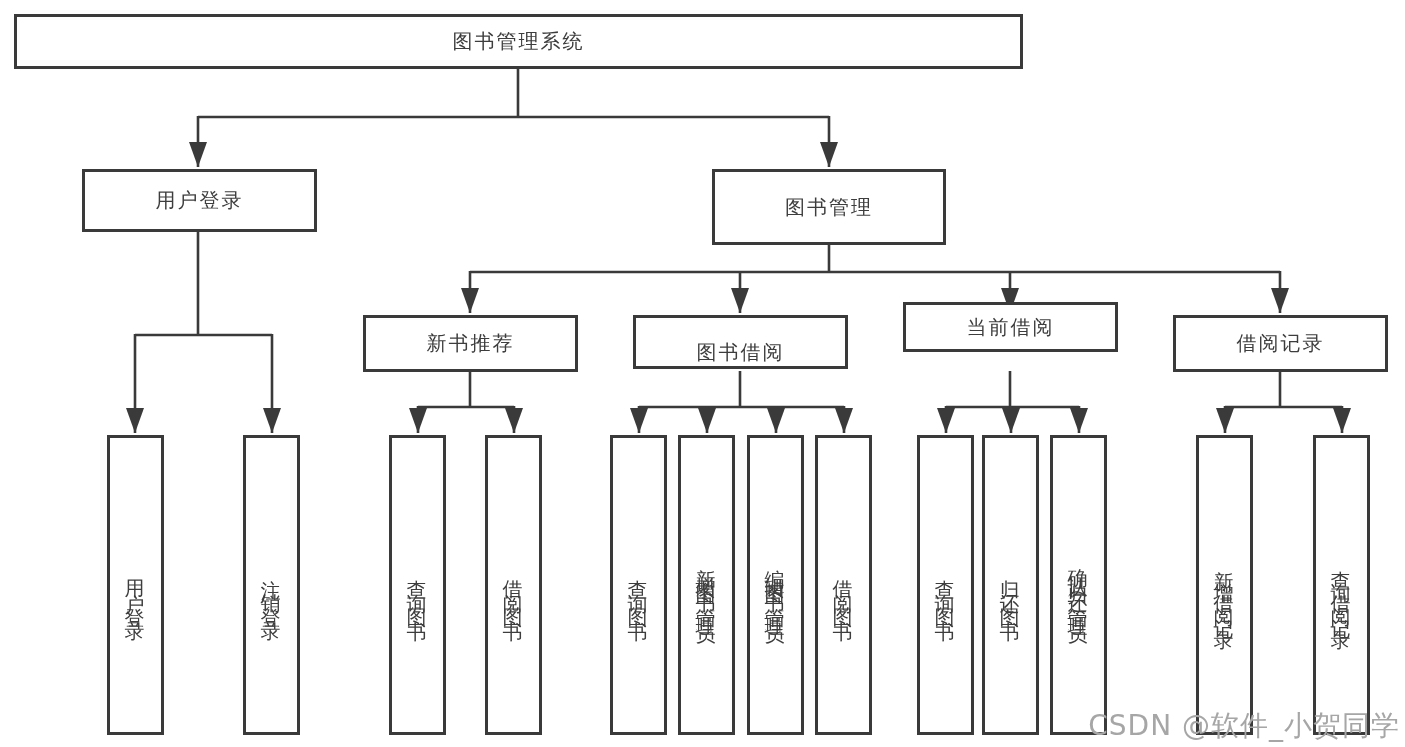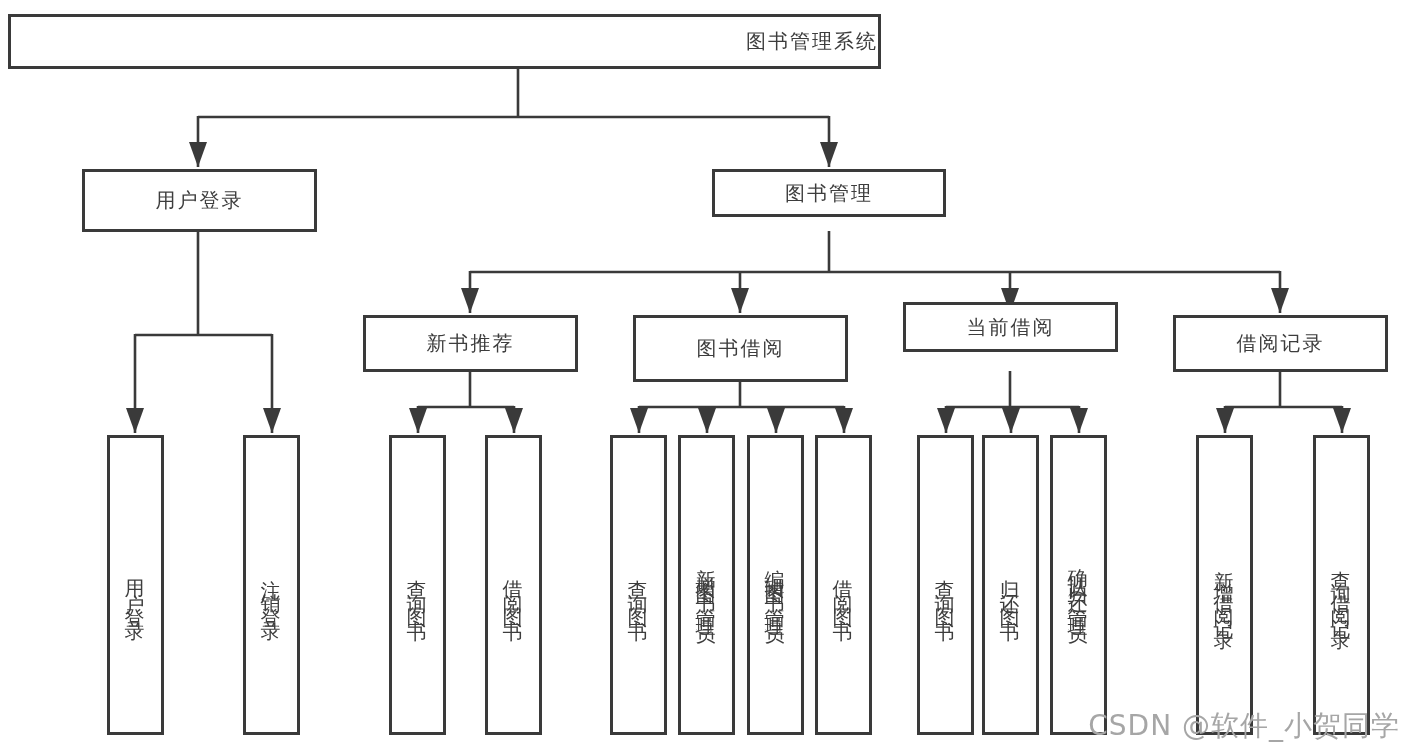--- a/index.html
+++ b/index.html
@@ -92,35 +92,35 @@
     <path class="wire" d="M1010,371 V407 M946,407 H1079"></path>
     <line class="wire" x1="946" y1="406" x2="946" y2="433" marker-end="url(#arrowhead)"></line>
     <line class="wire" x1="1011" y1="406" x2="1011" y2="433" marker-end="url(#arrowhead)"></line>
     <line class="wire" x1="1079" y1="406" x2="1079" y2="433" marker-end="url(#arrowhead)"></line>
 
     <path class="wire" d="M1280,371 V407 M1225,407 H1342"></path>
     <line class="wire" x1="1225" y1="406" x2="1225" y2="433" marker-end="url(#arrowhead)"></line>
     <line class="wire" x1="1342" y1="406" x2="1342" y2="433" marker-end="url(#arrowhead)"></line>
   </svg>
 
-  <div class="hbox" style="left:8px; top:14px; width:873px; height:55px;justify-content:flex-end;">
+  <div class="hbox" style="left:14px; top:14px; width:1009px; height:55px;">
     <span>图书管理系统</span>
   </div>
 
   <div class="hbox" style="left:82px; top:169px; width:235px; height:63px;">
     <span>用户登录</span>
   </div>
-  <div class="hbox" style="left:712px; top:169px; width:234px; height:48px;">
+  <div class="hbox" style="left:712px; top:169px; width:234px; height:76px;">
     <span>图书管理</span>
   </div>
 
   <div class="hbox" style="left:363px; top:315px; width:215px; height:57px;">
     <span>新书推荐</span>
   </div>
-  <div class="hbox" style="left:633px; top:315px; width:215px; height:67px;">
+  <div class="hbox" style="left:633px; top:315px; width:215px; height:54px;align-items:flex-end;">
     <span>图书借阅</span>
   </div>
   <div class="hbox" style="left:903px; top:302px; width:215px; height:50px;text-align:center;">
     <span>当前借阅</span>
   </div>
   <div class="hbox" style="left:1173px; top:315px; width:215px; height:57px;font-family:Liberation Mono, monospace;">
     <span>借阅记录</span>
   </div>
 
   <div class="vbox" style="left:107px;">

